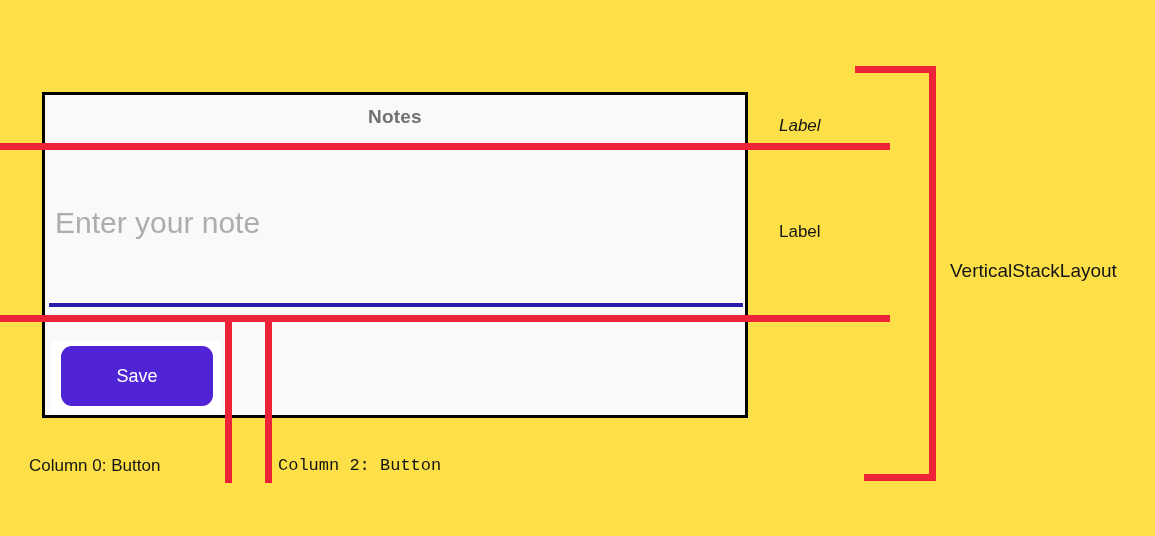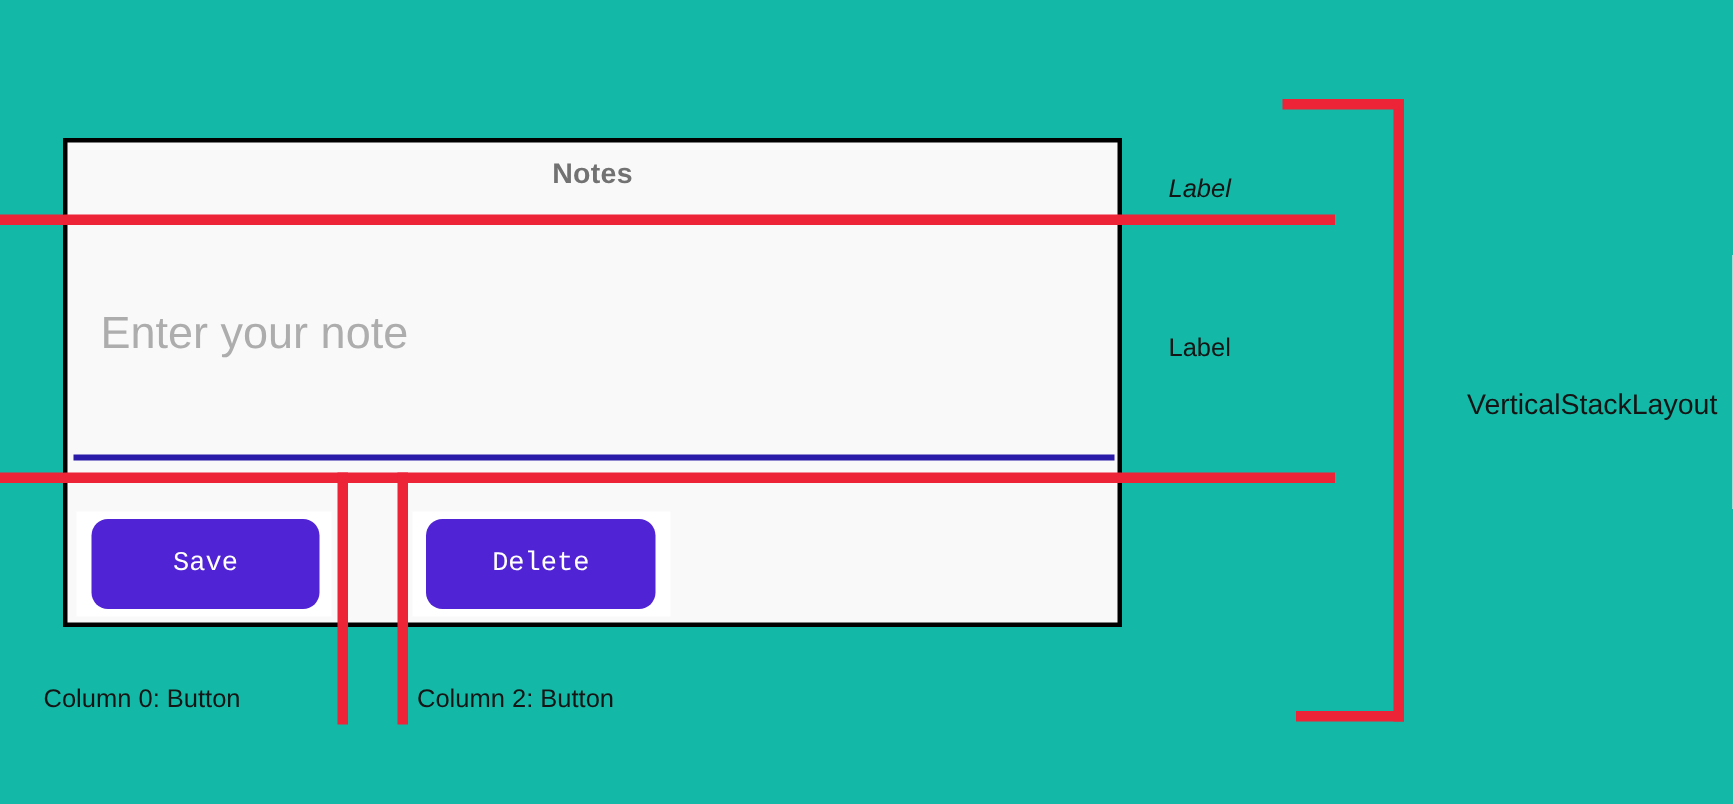--- a/index.html
+++ b/index.html
@@ -7,21 +7,21 @@
     padding: 0;
     background: #ffffff;
   }
   body {
     font-family: "Liberation Sans", sans-serif;
   }
   #canvas {
     position: relative;
     width: 1155px;
     height: 536px;
-    background: #14b8a6;
+    background: #fde047;
     overflow: hidden;
   }
 
   
   .app-card {
     position: absolute;
     left: 42px;
     top: 92px;
     width: 706px;
     height: 326px;
@@ -47,21 +47,20 @@
     width: 100%;
     height: 155px;
   }
   .editor-placeholder {
     position: absolute;
     left: 10px;
     top: 53px;
     font-size: 30px;
     color: #adadad;
     white-space: nowrap;
-    margin-left: 12px;
   }
   .editor-underline {
     position: absolute;
     left: 4px;
     top: 208px;
     width: 694px;
     height: 4px;
     background: #2a1ba8;
   }
 
@@ -83,21 +82,21 @@
   .btn-cell.col2 { left: 230px; width: 172px; }
   .maui-btn {
     position: absolute;
     top: 5px;
     height: 60px;
     border: none;
     border-radius: 11px;
     background: #5023d4;
     color: #ffffff;
     font-size: 18px;
-    font-family: Liberation Mono, monospace;
+    font-family: Liberation Sans, sans-serif;
     cursor: pointer;
     padding: 12px;
   }
   .btn-cell.col0 .maui-btn { left: 10px; width: 152px; }
   .btn-cell.col2 .maui-btn { left: 9px;  width: 153px; }
 
   
   .ann-hline {
     position: absolute;
     background: #ed2338;
@@ -136,42 +135,39 @@
     <div class="editor-zone">
       <div class="editor-placeholder">Enter your note</div>
     </div>
 
     <div class="editor-underline"></div>
 
     <div class="btn-grid">
       <div class="btn-cell col0">
         <button class="maui-btn">Save</button>
       </div>
-      <div class="btn-cell col2">
-        <button class="maui-btn">Delete</button>
-      </div>
     </div>
 
   </div>
 
   <div class="ann-hline" style="left:0px; top:143px; width:890px;"></div>
   <div class="ann-hline" style="left:0px; top:315px; width:890px;"></div>
 
   <div class="ann-vline" style="left:225px; top:315px; height:168px;"></div>
   <div class="ann-vline" style="left:265px; top:315px; height:168px;"></div>
 
   <div class="ann-text" style="left:779px; top:112px;font-style:italic;">Label</div>
 
   <div class="ann-text" style="left:779px; top:218px;">Label</div>
 
 
   <div class="bracket-vert"></div>
   <div class="bracket-top"></div>
   <div class="bracket-bot"></div>
 
-  <div class="ann-text big" style="left:950px; top:256px;margin-left:28px;">VerticalStackLayout</div>
+  <div class="ann-text big" style="left:950px; top:256px;">VerticalStackLayout</div>
 
   <div class="ann-text" style="left:29px; top:452px;">Column 0: Button</div>
 
-  <div class="ann-text" style="left:278px; top:452px;">Column 2: Button</div>
+  <div class="ann-text" style="left:278px; top:452px;font-family:Liberation Mono, monospace;">Column 2: Button</div>
 
 
 </div>
 
 </body></html>

